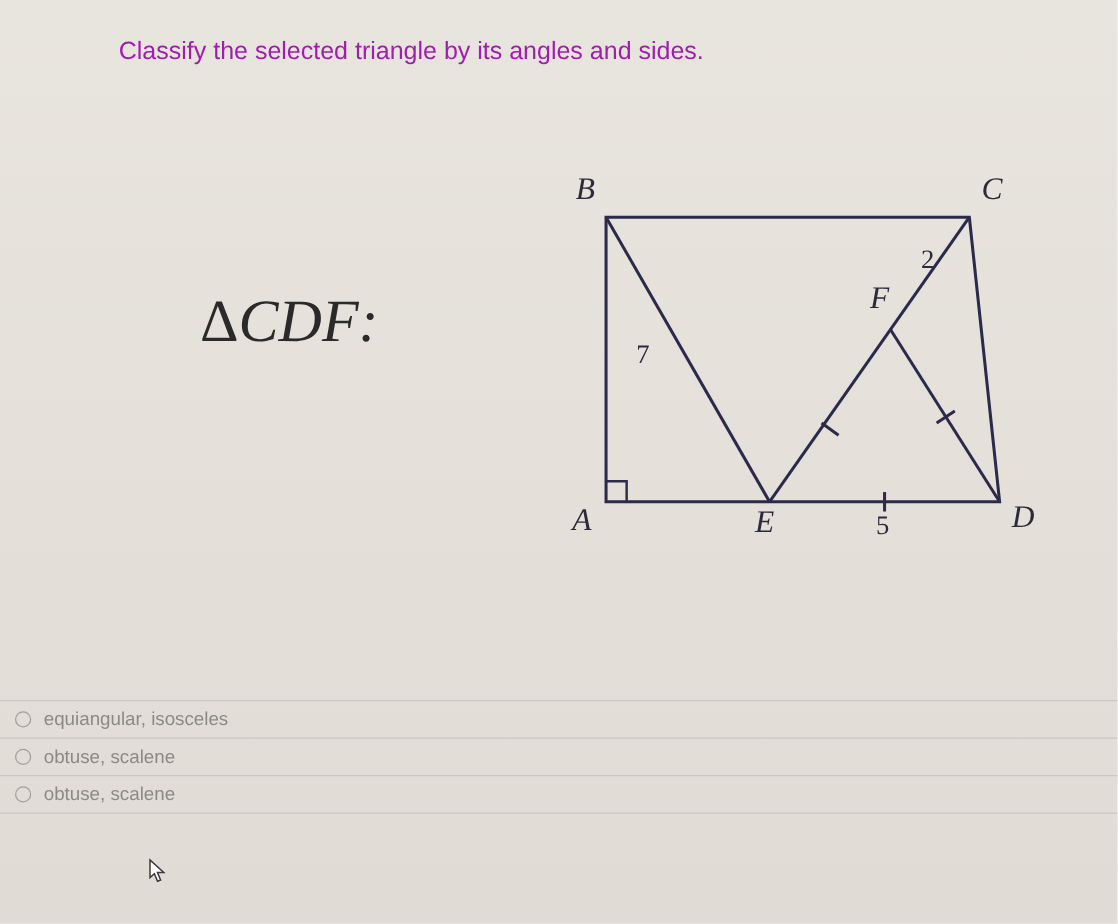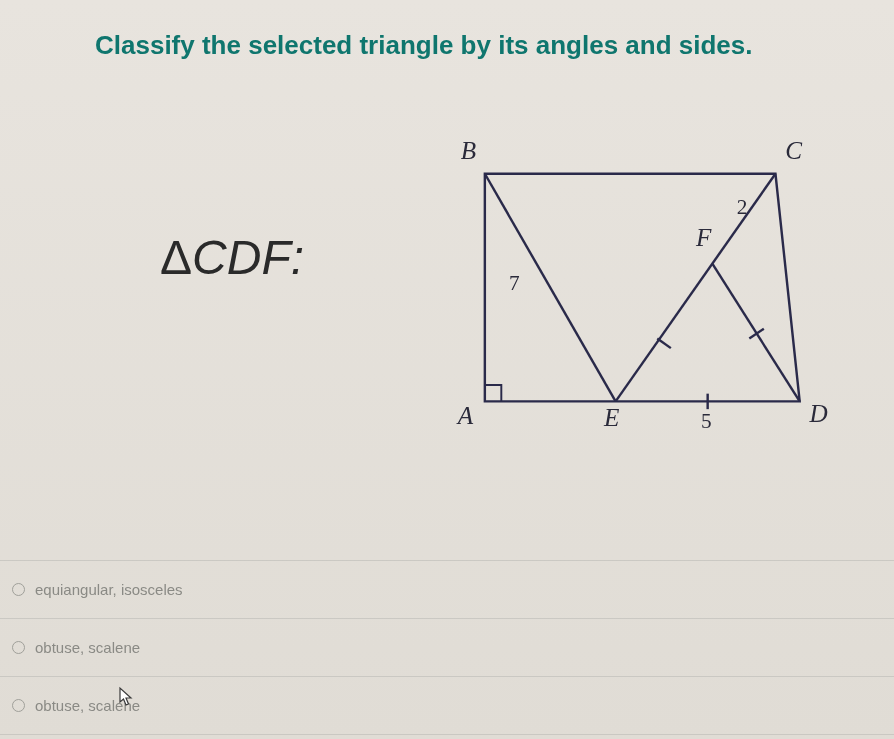--- a/index.html
+++ b/index.html
@@ -12,30 +12,30 @@
       height: 739px;
       background: linear-gradient(to bottom, #e8e4de 0%, #e0dcd5 100%);
       font-family: Arial, sans-serif;
       position: relative;
       overflow: hidden;
     }
     .question-text {
       position: absolute;
       top: 30px;
       left: 95px;
-      font-size: 26px;
-      color: #0f766e;
-      font-weight: 700;
+      font-size: 20px;
+      color: #a21caf;
+      font-weight: 400;
     }
     .triangle-label {
       position: absolute;
       top: 230px;
       left: 160px;
       font-size: 48px;
-      font-family: Liberation Sans, sans-serif;
+      font-family: Liberation Serif, serif;
       font-style: italic;
       color: #2a2a2a;
     }
     .triangle-label .delta {
       font-style: normal;
     }
     .diagram-container {
       position: absolute;
       top: 135px;
       left: 425px;
@@ -48,21 +48,21 @@
     }
     .answer-options {
       position: absolute;
       top: 560px;
       left: 0;
       width: 100%;
     }
     .option-row {
       display: flex;
       align-items: center;
-      padding: 20px 12px;
+      padding: 6px 12px;
       border-top: 1px solid rgba(180,180,175,0.5);
       font-size: 15px;
       color: #8a8a85;
     }
     .option-row:last-child {
       border-bottom: 1px solid rgba(180,180,175,0.5);
     }
     .radio-circle {
       width: 13px;
       height: 13px;

